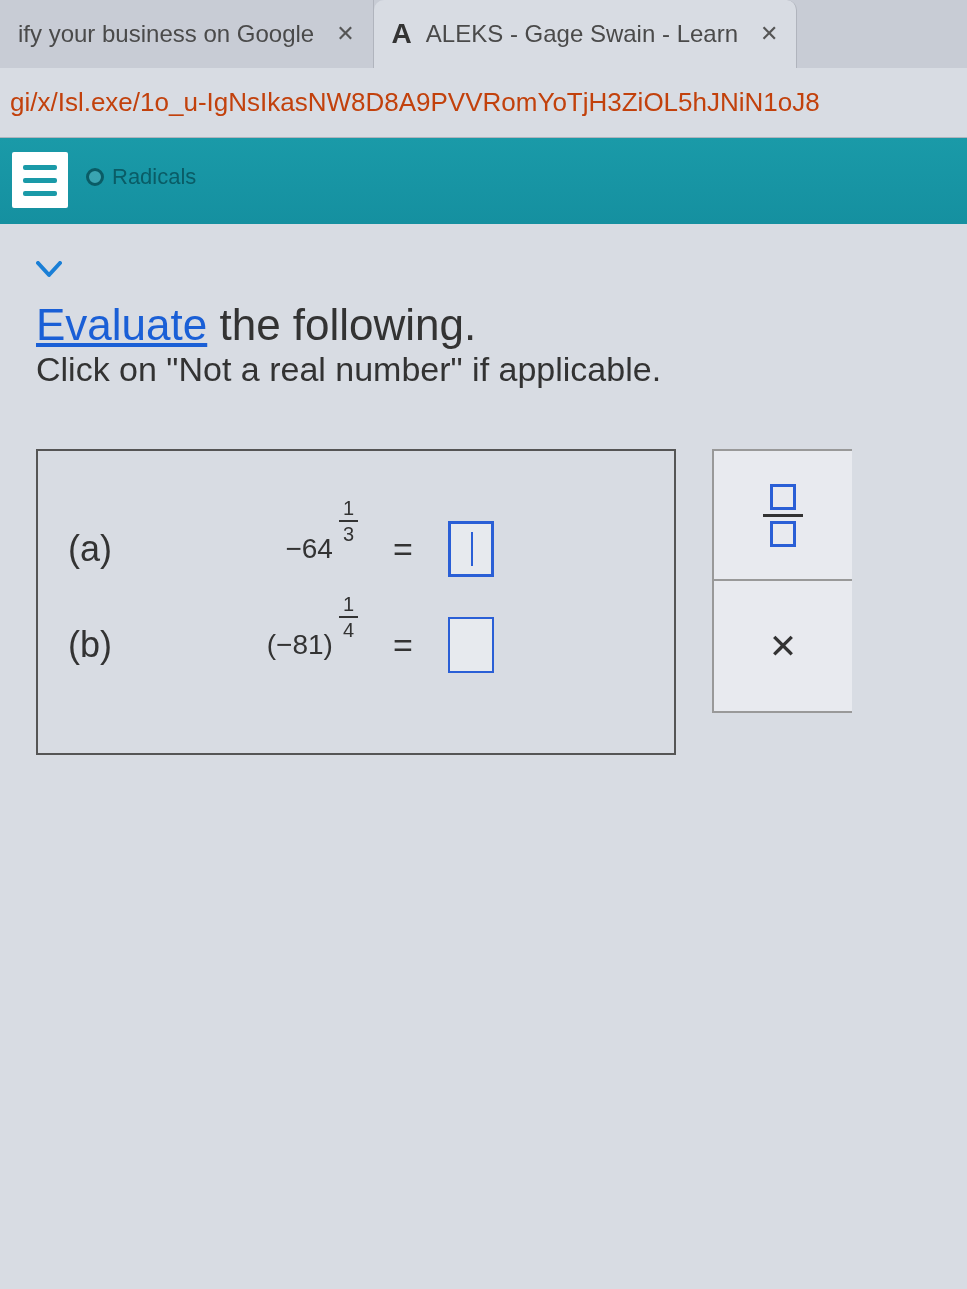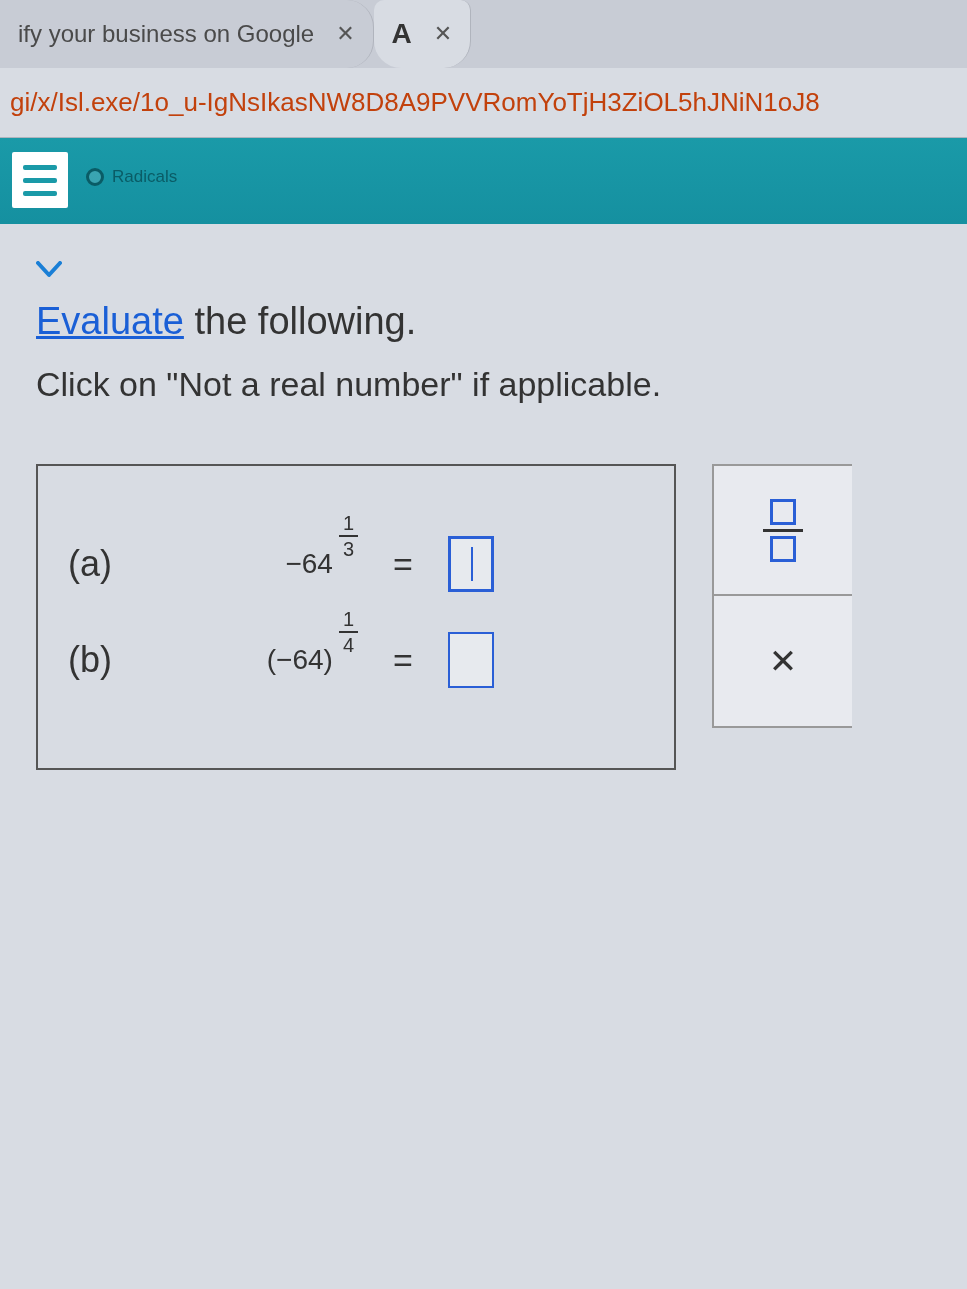--- a/index.html
+++ b/index.html
@@ -17,21 +17,20 @@
     align-items: stretch;
   }
   .tab {
     display: flex;
     align-items: center;
     padding: 0 18px;
     font-size: 24px;
     color: #4a4a4a;
     gap: 14px;
     border-right: 1px solid #b0b4bd;
-    border-radius: 27px;
   }
   .tab.active {
     background: #d8dce3;
     border-top-left-radius: 10px;
     border-top-right-radius: 10px;
   }
   .tab .favicon {
     font-weight: bold;
     font-size: 28px;
     color: #333;
@@ -78,21 +77,21 @@
     height: 5px;
     background: #1a9aa8;
     border-radius: 2px;
   }
   .header-text { flex: 1; overflow: hidden; }
   .breadcrumb {
     display: flex;
     align-items: center;
     gap: 8px;
     color: #0a5c66;
-    font-size: 17px;
+    font-size: 22px;
     margin-bottom: 6px;
   }
   .breadcrumb .circle {
     width: 18px; height: 18px; border: 3px solid #0a5c66; border-radius: 50%;
     background: rgba(255,255,255,0.15);
   }
   .topic-title {
     font-size: 28px;
     color: #e6f7f8;
     white-space: nowrap;
@@ -100,23 +99,22 @@
   }
   .content {
     padding: 30px 36px;
   }
   .chevron {
     color: #1a7fd6;
     font-size: 28px;
     margin-bottom: 14px;
   }
   .instruction1 {
-    font-size: 38px;
-    color: #333;
-    margin-bottom: 22px;
+    font-size: 44px;
+    color: #333;
   }
   .instruction1 .link {
     color: #1a5fd6;
     text-decoration: underline;
   }
   .instruction2 {
     font-size: 34px;
     color: #333;
     margin-bottom: 60px;
   }
@@ -211,20 +209,21 @@
 </head>
 <body>
 
 <div class="tab-bar">
   <div class="tab">
     <span>ify your business on Google</span>
     <span class="close-x">✕</span>
   </div>
   <div class="tab active">
     <span class="favicon">A</span>
+    <span>ALEKS - Gage Swain - Learn</span>
     <span class="close-x">✕</span>
   </div>
 </div>
 
 <div class="address-bar">
   <span>gi/x/Isl.exe/1o_u-IgNsIkasNW8D8A9PVVRomYoTjH3ZiOL5hJNiN1oJ8</span>
 </div>
 
 <div class="app-header">
   <div class="hamburger">
@@ -264,21 +263,21 @@
             <span class="den">3</span>
           </span>
         </span>
         <span class="eq">=</span>
         <span class="answer-box active"></span>
       </div>
 
       <div class="problem">
         <span class="label">(b)</span>
         <span class="expr">
-          <span class="base">(−64)</span>
+          <span class="base">(−81)</span>
           <span class="frac">
             <span class="num">1</span>
             <span class="den">4</span>
           </span>
         </span>
         <span class="eq">=</span>
         <span class="answer-box"></span>
       </div>
 
     </div>

